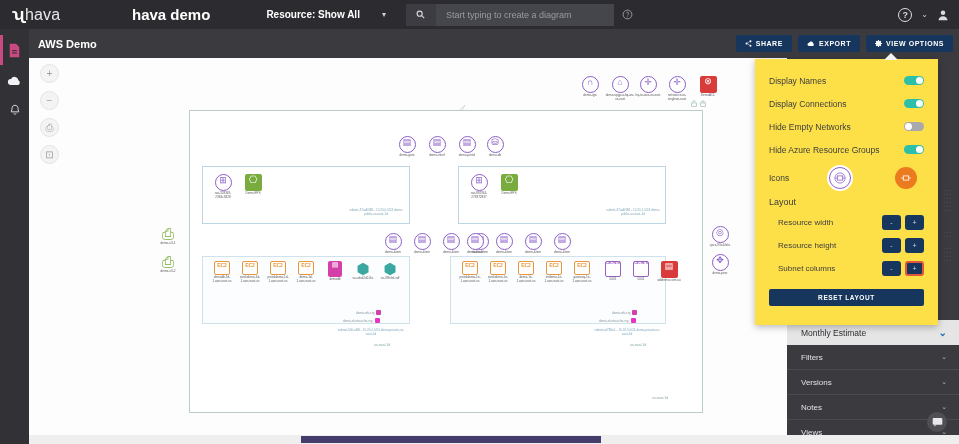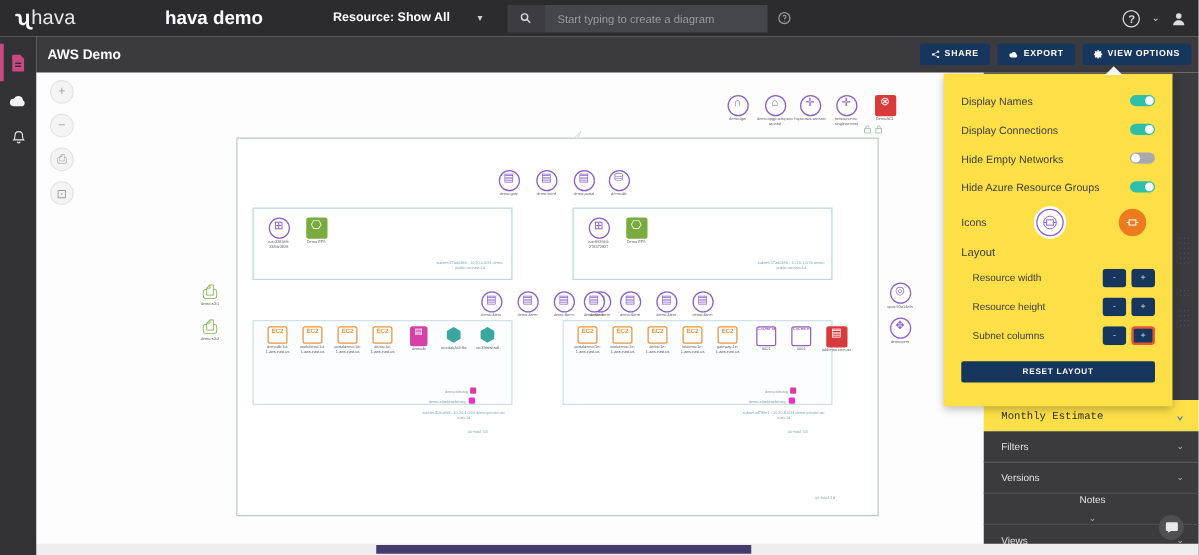--- a/index.html
+++ b/index.html
@@ -240,22 +240,22 @@
   .right-stack {
     position: absolute; right: 0px; top: 58px; width: 179px; height: 386px;
     z-index: 20;
   }
   .rp-peek {
     position: absolute; top: 0; left: 7px; right: 0; height: 262px;
     background: #3a3a3f;
   }
   .rp-white {
     position: absolute; top: 262px; left: 7px; right: 0; height: 25px;
-    background: #fde047; display: flex; align-items: center;
-    justify-content: space-between; padding: 0 12px 0 14px; font-family: Liberation Mono, monospace;
+    background: #e5e5e5; display: flex; align-items: center;
+    justify-content: space-between; padding: 0 12px 0 14px;
   }
   .rp-white .t { font-size: 8.5px; color: #2e2e33; }
   .rp-chev-blue { color: #1c6fb5; font-size: 10px; font-weight: 700; }
   .rp-item {
     position: absolute; left: 7px; right: 0; height: 25px; background: #3a3a3f;
     border-bottom: 1px solid #4a4a4f; display: flex; align-items: center;
     justify-content: space-between; padding: 0 12px 0 14px; cursor: pointer;
   }
   .rp-item .t { font-size: 8px; color: #e2e2e6; }
   .rp-chev { color: #b8b8bd; font-size: 7px; }
@@ -669,21 +669,21 @@
     </div>
 
     <div class="rp-item" style="top:287px;">
       <span class="t">Filters</span>
       <span class="rp-chev">⌄</span>
     </div>
     <div class="rp-item" style="top:312px;">
       <span class="t">Versions</span>
       <span class="rp-chev">⌄</span>
     </div>
-    <div class="rp-item" style="top:337px;flex-direction:column;">
+    <div class="rp-item" style="top:337px;">
       <span class="t">Notes</span>
       <span class="rp-chev">⌄</span>
     </div>
     <div class="rp-item" style="top:362px;">
       <span class="t">Views</span>
       <span class="rp-chev">⌄</span>
     </div>
   </div>
 
   <div class="vo-panel">

